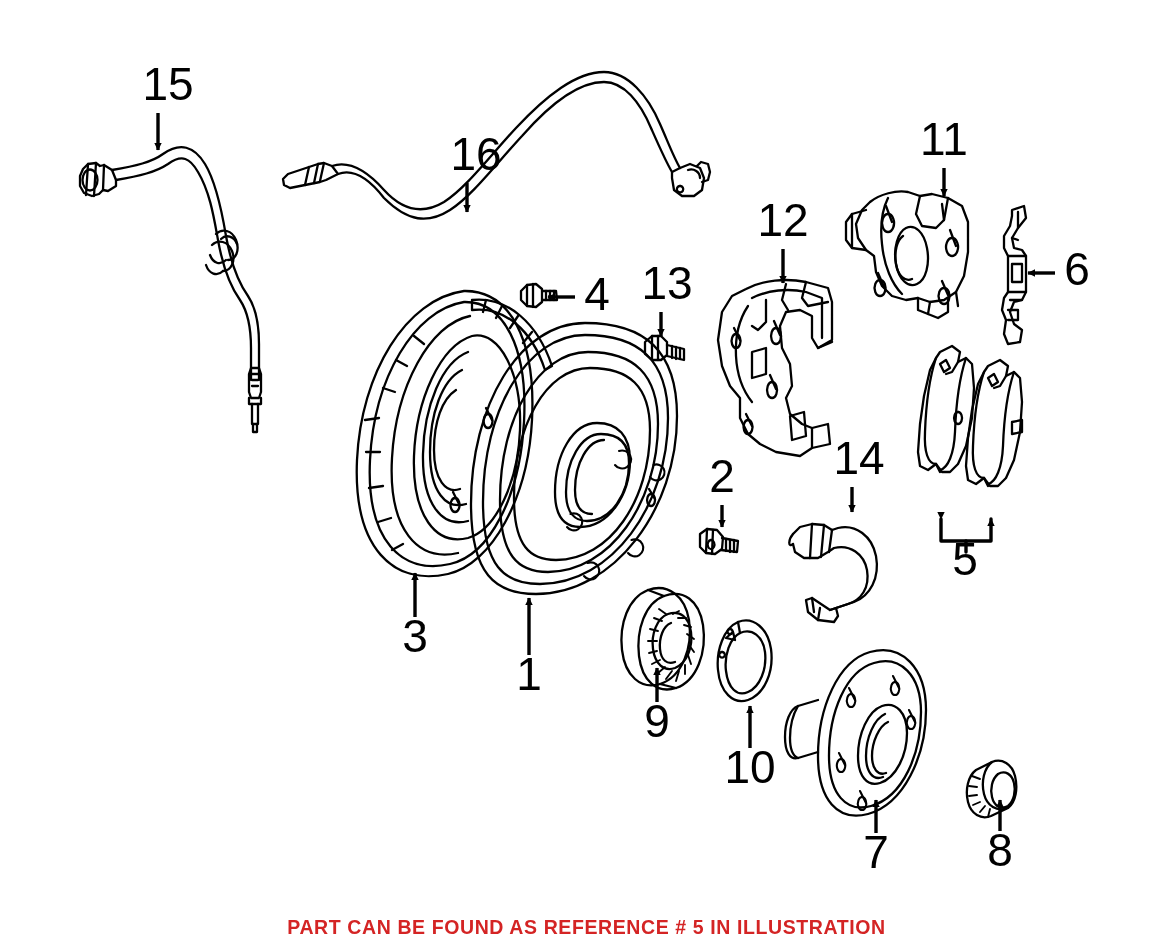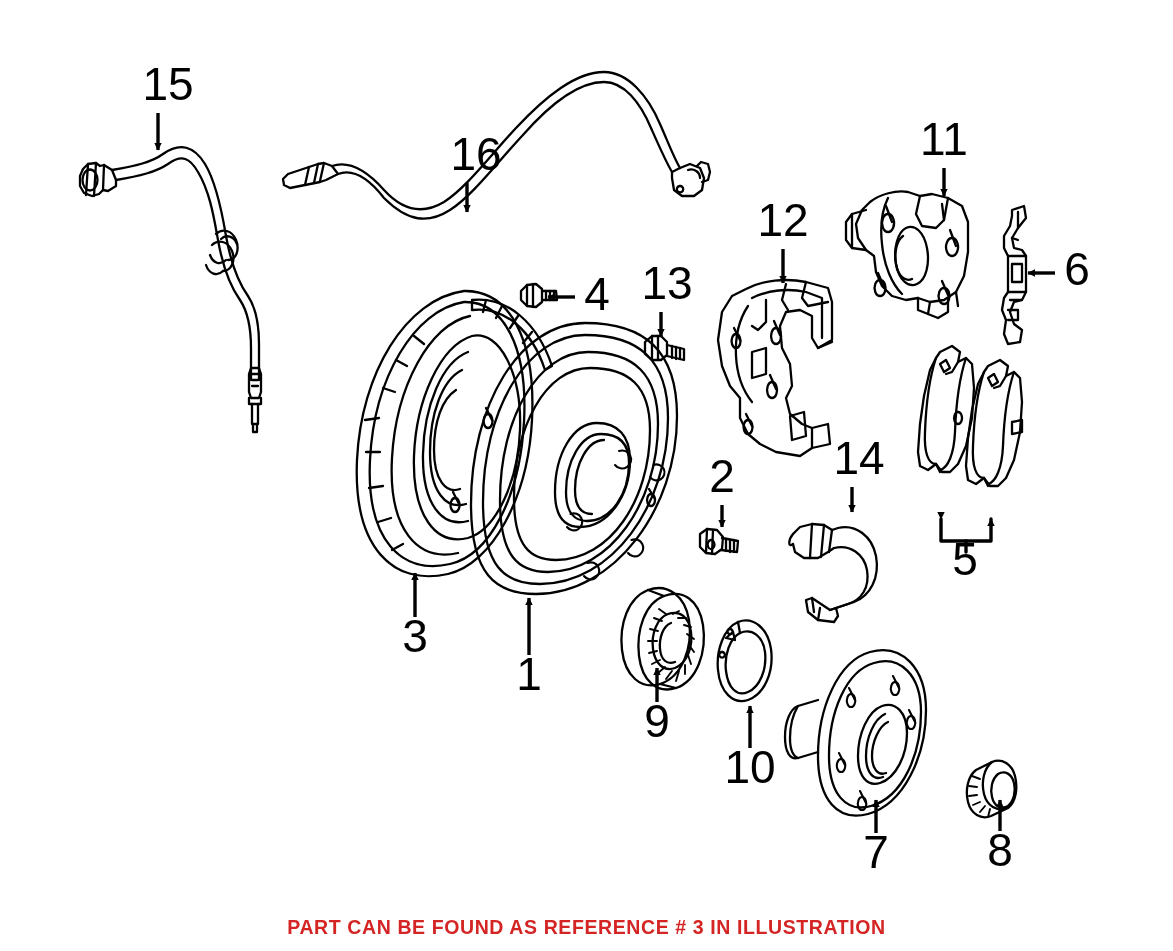--- a/index.html
+++ b/index.html
@@ -406,14 +406,14 @@
         <text x="750" y="783" text-anchor="middle" font-size="46" class="callout-text">10</text>
         <text x="944" y="155" text-anchor="middle" font-size="46" class="callout-text">11</text>
         <text x="783" y="236" text-anchor="middle" font-size="46" class="callout-text">12</text>
         <text x="667" y="299" text-anchor="middle" font-size="46" class="callout-text">13</text>
         <text x="859" y="474" text-anchor="middle" font-size="46" class="callout-text">14</text>
         <text x="168" y="100" text-anchor="middle" font-size="46" class="callout-text">15</text>
         <text x="476" y="170" text-anchor="middle" font-size="46" class="callout-text">16</text>
       </g>
   </svg>
 
-  <div id="footer-note">PART CAN BE FOUND AS REFERENCE # 3 IN ILLUSTRATION</div>
+  <div id="footer-note">PART CAN BE FOUND AS REFERENCE # 5 IN ILLUSTRATION</div>
 </div>
 
 </body></html>

